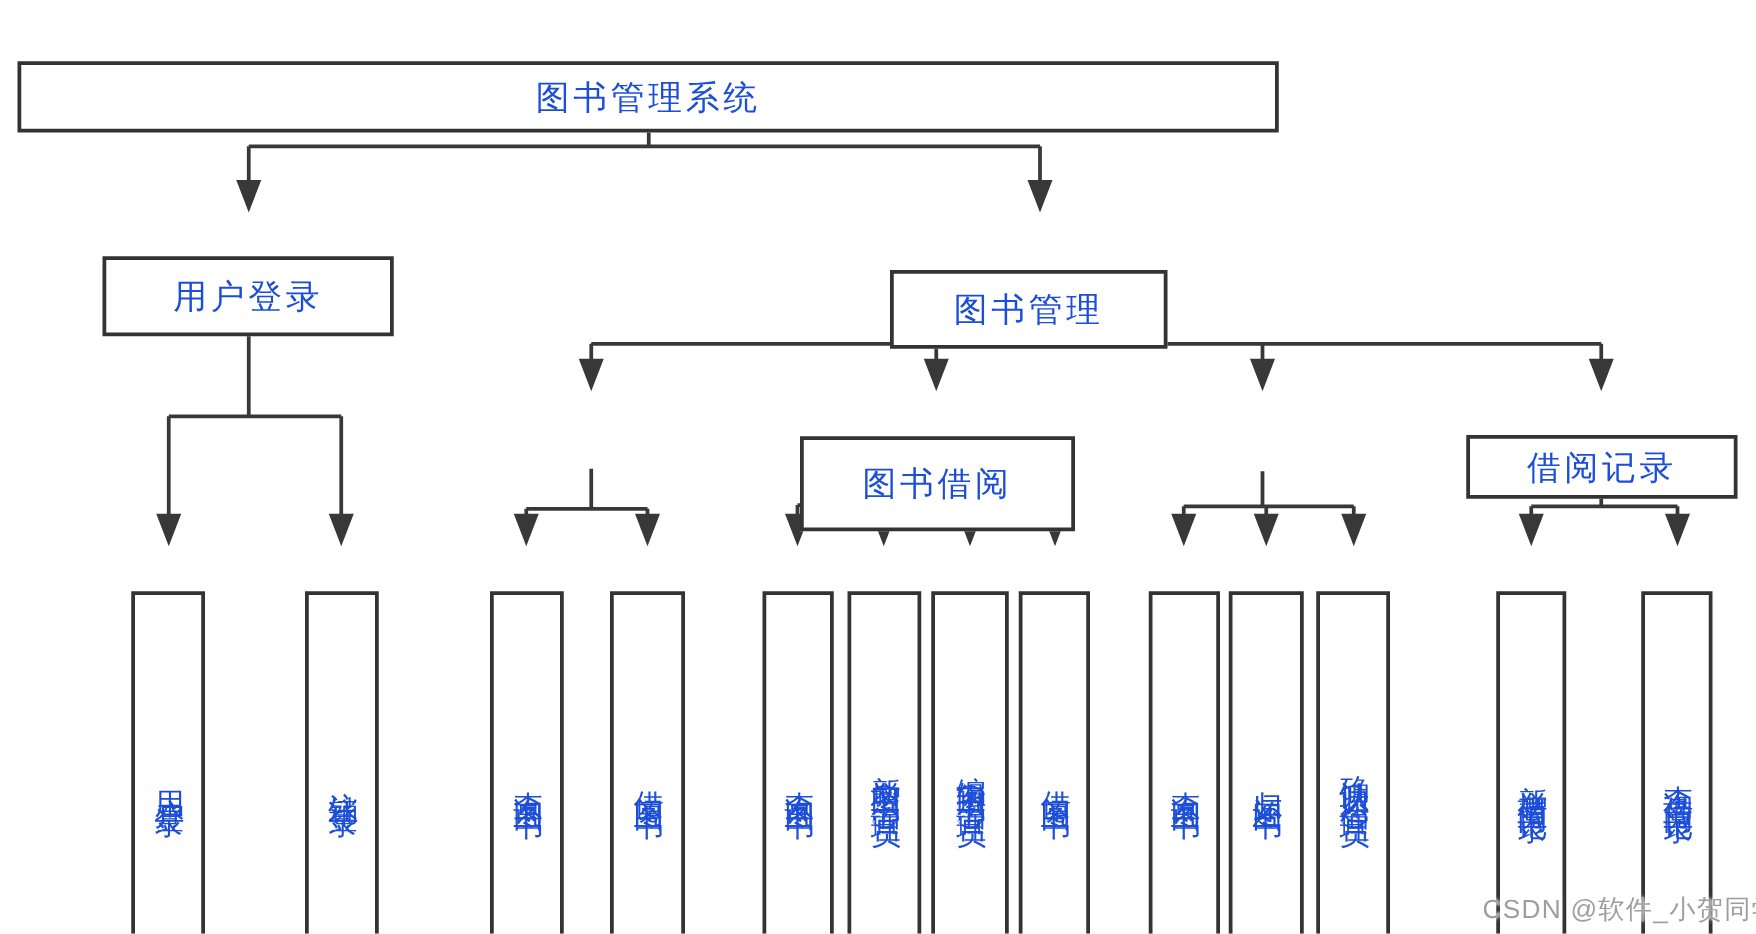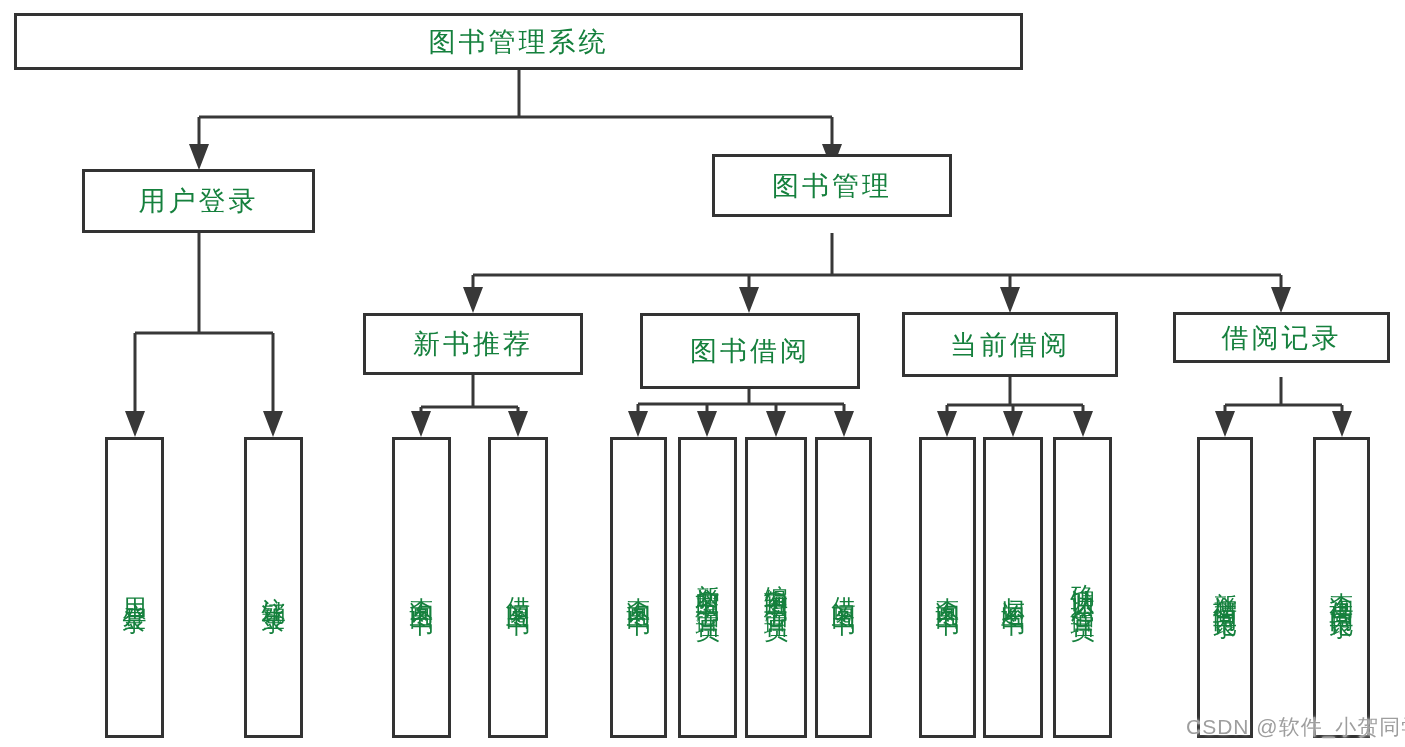--- a/index.html
+++ b/index.html
@@ -14,25 +14,26 @@
   .connector-layer {
     position: absolute;
     left: 0; top: 0;
     z-index: 0;
   }
   .node, .leaf {
     position: absolute;
     box-sizing: border-box;
     border: 3px solid #333333;
     background: #ffffff;
-    color: #15803d;
+    color: #1d4ed8;
     display: flex;
     align-items: center;
     justify-content: center;
     z-index: 1;
+    margin-top: 36px;
   }
   .node {
     font-size: 27px;
     letter-spacing: 3px;
     white-space: nowrap;
   }
   .leaf {
     top: 437px;
     height: 301px;
     font-size: 24px;
@@ -74,25 +75,23 @@
              M628 411 L648 411 L638 437 Z  M697 411 L717 411 L707 437 Z
              M766 411 L786 411 L776 437 Z  M834 411 L854 411 L844 437 Z
              M937 411 L957 411 L947 437 Z  M1003 411 L1023 411 L1013 437 Z
              M1073 411 L1093 411 L1083 437 Z  M1215 411 L1235 411 L1225 437 Z
              M1332 411 L1352 411 L1342 437 Z" fill="#383838" stroke="none"></path>
   </svg>
 
   <div class="node" style="left:14px; top:13px; width:1009px; height:57px;">图书管理系统</div>
 
   <div class="node" style="left:82px; top:169px; width:233px; height:64px;">用户登录</div>
-  <div class="node" style="left:712px; top:154px; width:240px; height:63px;">图书管理</div>
+  <div class="node" style="left:712px; top:180px; width:222px; height:63px;">图书管理</div>
 
-  <div class="node" style="left:363px; top:313px; width:220px; height:62px;">新书推荐</div>
   <div class="node" style="left:640px; top:313px; width:220px; height:76px;">图书借阅</div>
-  <div class="node" style="left:902px; top:312px; width:216px; height:65px;">当前借阅</div>
   <div class="node" style="left:1173px; top:312px; width:217px; height:51px;">借阅记录</div>
 
   <div class="leaf" style="left:105px; width:59px;">用户登录</div>
   <div class="leaf" style="left:244px; width:59px;">注销登录</div>
 
   <div class="leaf" style="left:392px; width:59px;">查询图书</div>
   <div class="leaf" style="left:488px; width:60px;">借阅图书</div>
 
   <div class="leaf" style="left:610px; width:57px;">查询图书</div>
   <div class="leaf" style="left:678px; width:59px;">新增图书（管理员）</div>

